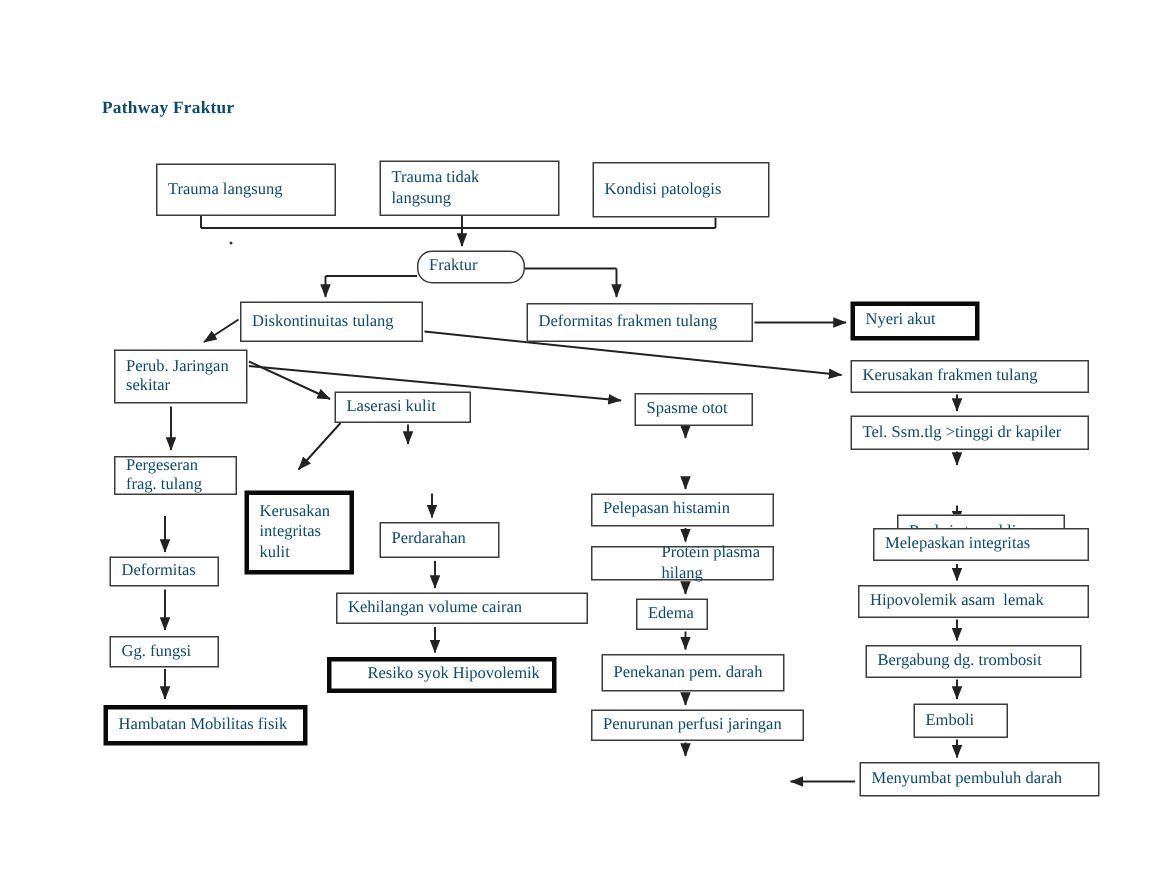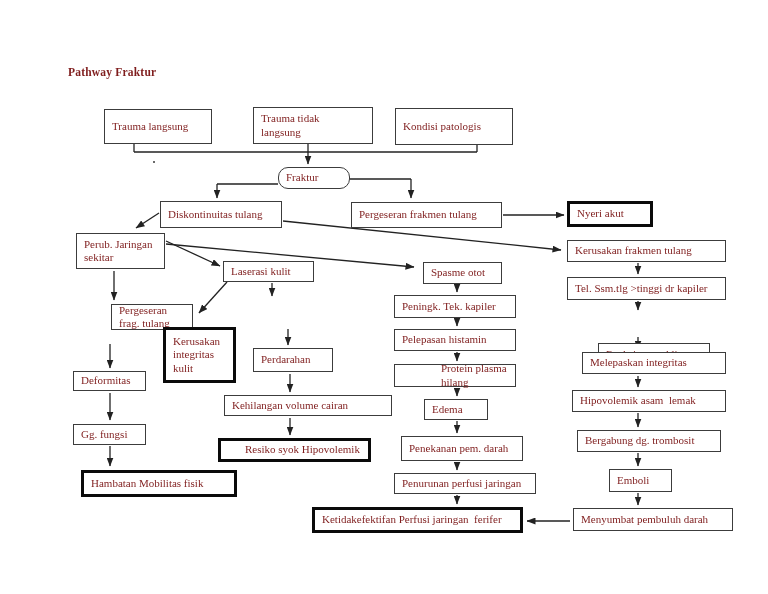--- a/index.html
+++ b/index.html
@@ -1,18 +1,18 @@
 <!DOCTYPE html>
 <html><head>
 <meta charset="utf-8">
 <style>
   html,body{margin:0;padding:0;background:#ffffff;}
   .canvas{
     position:relative;width:768px;height:594px;background:#ffffff;overflow:hidden;
-    font-family:"Liberation Serif","DejaVu Serif",serif;color:#7f1d1d;
+    font-family:"Liberation Serif","DejaVu Serif",serif;color:#0c4a6e;
   }
   .edge-layer{position:absolute;left:0;top:0;}
   .title{position:absolute;left:68px;top:66px;font-size:11.5px;font-weight:bold;letter-spacing:0.2px;}
   .node{
     position:absolute;box-sizing:border-box;background:#ffffff;
     border:1.5px solid #3c3c3c;
     display:flex;align-items:center;
     font-size:11px;line-height:1.2;
     padding:1px 3px 1px 7px;
     white-space:pre-wrap;
@@ -67,61 +67,59 @@
       <line x1="638" y1="376" x2="638" y2="387" stroke="#222222" stroke-width="1.3" marker-end="url(#ah)"></line>
       <line x1="638" y1="413" x2="638" y2="427" stroke="#222222" stroke-width="1.3" marker-end="url(#ah)"></line>
       <line x1="638" y1="453" x2="638" y2="466" stroke="#222222" stroke-width="1.3" marker-end="url(#ah)"></line>
       <line x1="638" y1="493" x2="638" y2="505" stroke="#222222" stroke-width="1.3" marker-end="url(#ah)"></line>
       <line x1="570" y1="521" x2="527" y2="521" stroke="#222222" stroke-width="1.3" marker-end="url(#ah)"></line>
     </svg>
 
   <div class="title">Pathway Fraktur</div>
   <div class="ink-speck" style="left:153px;top:161px;"></div>
 
-  <div class="node" style="left:104px;top:109px;width:108px;height:35px;">Trauma langsung</div>
+  <div class="node" style="left:104px;top:109px;width:120px;height:35px;">Trauma langsung</div>
   <div class="node" style="left:253px;top:107px;width:120px;height:37px;">Trauma tidak
 langsung</div>
   <div class="node" style="left:395px;top:108px;width:118px;height:37px;">Kondisi patologis</div>
 
   <div class="node" style="left:278px;top:167px;width:72px;height:22px;border-radius:10px;">Fraktur</div>
   <div class="node" style="left:160px;top:201px;width:122px;height:27px;">Diskontinuitas tulang</div>
-  <div class="node" style="left:351px;top:202px;width:151px;height:26px;">Pergeseran frakmen tulang</div>
+  <div class="node" style="left:351px;top:202px;width:151px;height:26px;">Deformitas frakmen tulang</div>
   <div class="node bold" style="left:567px;top:201px;width:86px;height:26px;">Nyeri akut</div>
 
   <div class="node" style="left:76px;top:233px;width:89px;height:36px;">Perub. Jaringan
 sekitar</div>
   <div class="node" style="left:567px;top:240px;width:159px;height:22px;">Kerusakan frakmen tulang</div>
 
   <div class="node" style="left:223px;top:261px;width:91px;height:21px;">Laserasi kulit</div>
   <div class="node" style="left:423px;top:262px;width:79px;height:22px;">Spasme otot</div>
   <div class="node" style="left:567px;top:277px;width:159px;height:23px;">Tel. Ssm.tlg &gt;tinggi dr kapiler</div>
 
-  <div class="node" style="left:76px;top:304px;width:82px;height:26px;margin-left:35px;">Pergeseran
+  <div class="node" style="left:76px;top:304px;width:82px;height:26px;">Pergeseran
 frag. tulang</div>
-  <div class="node" style="left:394px;top:295px;width:122px;height:23px;">Peningk. Tek. kapiler</div>
   <div class="node" style="left:598px;top:313px;width:112px;height:23px;margin-top:30px;">Reaksi stress klien</div>
 
   <div class="node bold" style="left:163px;top:327px;width:73px;height:56px;">Kerusakan
 integritas
 kulit</div>
   <div class="node" style="left:394px;top:329px;width:122px;height:22px;">Pelepasan histamin</div>
   <div class="node" style="left:253px;top:348px;width:80px;height:24px;">Perdarahan</div>
   <div class="node" style="left:582px;top:352px;width:144px;height:22px;">Melepaskan integritas</div>
   <div class="node" style="left:394px;top:364px;width:122px;height:23px;padding-left:46px;">Protein plasma hilang</div>
 
   <div class="node" style="left:73px;top:371px;width:73px;height:20px;">Deformitas</div>
   <div class="node" style="left:572px;top:390px;width:154px;height:22px;">Hipovolemik asam  lemak</div>
-  <div class="node" style="left:424px;top:399px;width:64px;height:21px;">Edema</div>
+  <div class="node" style="left:424px;top:399px;width:48px;height:21px;">Edema</div>
   <div class="node" style="left:224px;top:395px;width:168px;height:21px;">Kehilangan volume cairan</div>
 
   <div class="node" style="left:73px;top:424px;width:73px;height:21px;">Gg. fungsi</div>
   <div class="node" style="left:577px;top:430px;width:144px;height:22px;">Bergabung dg. trombosit</div>
   <div class="node bold" style="left:218px;top:438px;width:153px;height:24px;padding-left:24px;">Resiko syok Hipovolemik</div>
   <div class="node" style="left:401px;top:436px;width:122px;height:25px;">Penekanan pem. darah</div>
 
   <div class="node" style="left:609px;top:469px;width:63px;height:23px;">Emboli</div>
-  <div class="node bold" style="left:81px;top:470px;width:156px;height:27px;">Hambatan Mobilitas fisik</div>
+  <div class="node bold" style="left:69px;top:470px;width:136px;height:27px;">Hambatan Mobilitas fisik</div>
   <div class="node" style="left:394px;top:473px;width:142px;height:21px;">Penurunan perfusi jaringan</div>
 
-  <div class="node bold" style="left:312px;top:507px;width:211px;height:26px;">Ketidakefektifan Perfusi jaringan  ferifer</div>
   <div class="node" style="left:573px;top:508px;width:160px;height:23px;">Menyumbat pembuluh darah</div>
 
 </div>
 
 </body></html>

